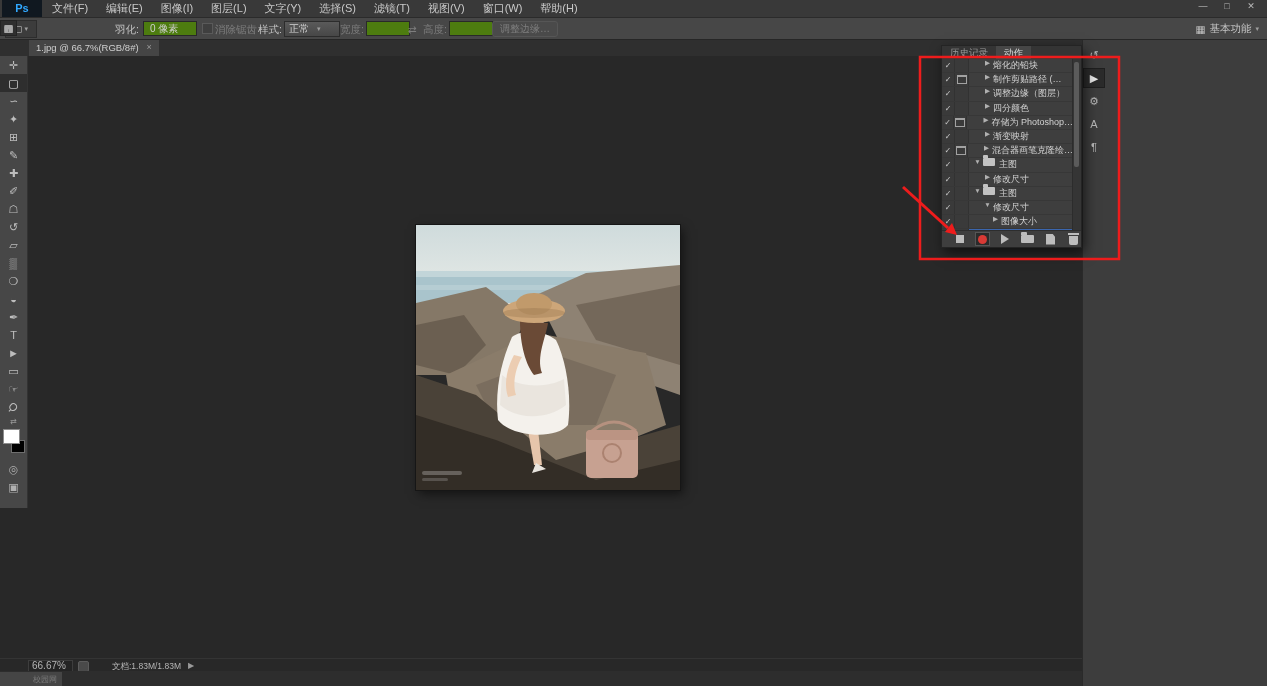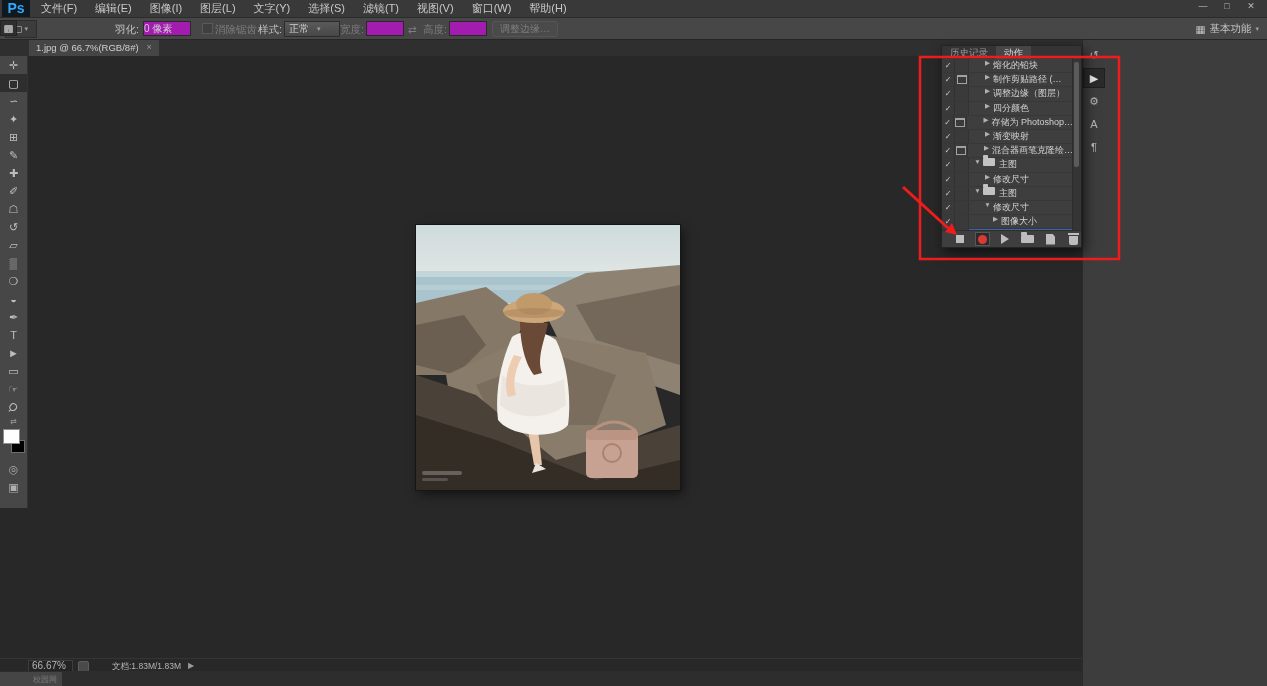--- a/index.html
+++ b/index.html
@@ -1,38 +1,38 @@
 <!DOCTYPE html>
 <html><head>
 <meta charset="utf-8">
 <style>
   html,body{margin:0;padding:0;background:#1c1c1c;}
   .app{position:relative;width:1267px;height:686px;background:#282828;overflow:hidden;
        font-family:"Liberation Sans","DejaVu Sans",sans-serif;-webkit-font-smoothing:antialiased;}
 
   
   .titlebar{position:absolute;left:0;top:0;width:1267px;height:17px;background:#393939;border-bottom:1px solid #2b2b2b;z-index:20;}
-  .pslogo{position:absolute;left:2px;top:0;width:28px;height:17px;background:#101820;color:#31a8ff;
-          font-weight:bold;font-size:14px;line-height:17px;text-align:center;}
-  .menus{position:absolute;left:32px;top:0;height:17px;display:flex;align-items:center;}
+  .pslogo{position:absolute;left:2px;top:0;width:40px;height:17px;background:#101820;color:#31a8ff;
+          font-weight:bold;font-size:11px;line-height:17px;text-align:center;}
+  .menus{position:absolute;left:43px;top:0;height:17px;display:flex;align-items:center;}
   .menu{padding:0 9px;font-size:11px;color:#c9c9c9;line-height:17px;white-space:nowrap;cursor:default;}
   .wincontrols{position:absolute;right:6px;top:0;height:14px;display:flex;gap:4px;}
   .winbtn{width:20px;height:13px;font-size:9px;color:#b9b9b9;text-align:center;line-height:13px;}
 
   
   .optionsbar{position:absolute;left:0;top:18px;width:1267px;height:21px;background:#474747;border-bottom:1px solid #262626;z-index:20;}
   .ob-tool{position:absolute;left:5px;top:2px;width:30px;height:16px;background:#3c3c3c;border:1px solid #2d2d2d;
            color:#c9c9c9;font-size:9px;display:flex;align-items:center;justify-content:center;gap:2px;}
   .mode{position:absolute;top:2px;width:17px;height:16px;display:flex;align-items:center;justify-content:center;
         color:#a8a8a8;font-size:10px;}
   .mode.on{background:#2f2f2f;color:#e6e6e6;box-shadow:inset 0 0 0 1px #242424;}
   .ob-label{position:absolute;top:5px;font-size:10.5px;color:#c4c4c4;white-space:nowrap;}
   .ob-label.dim{color:#7d7d7d;}
-  .ob-input{position:absolute;top:3px;height:13px;background:#a21caf;border:1px solid #292929;
-            color:#cfcfcf;font-size:10px;line-height:13px;padding-left:0;}
+  .ob-input{position:absolute;top:3px;height:13px;background:#4d7c0f;border:1px solid #292929;
+            color:#cfcfcf;font-size:10px;line-height:13px;padding-left:6px;}
   .ob-check{position:absolute;top:5px;width:9px;height:9px;background:#3f3f3f;border:1px solid #5a5a5a;}
   .ob-select{position:absolute;top:3px;height:14px;background:linear-gradient(#5a5a5a,#474747);border:1px solid #2c2c2c;
              color:#d2d2d2;font-size:10px;line-height:14px;padding:0 4px;display:flex;align-items:center;gap:8px;}
   .ob-btn{position:absolute;top:3px;height:14px;border:1px solid #565656;border-radius:3px;background:#4a4a4a;
           color:#7e7e7e;font-size:10px;line-height:14px;padding:0 7px;}
   .ws-btn{position:absolute;right:8px;top:4px;display:flex;align-items:center;gap:4px;color:#c4c4c4;font-size:10.5px;}
   .caret{font-size:7px;color:#9e9e9e;}
 
   
   .tabrow{position:absolute;left:0;top:39px;width:1082px;height:17px;background:#2f2f2f;z-index:6;}

